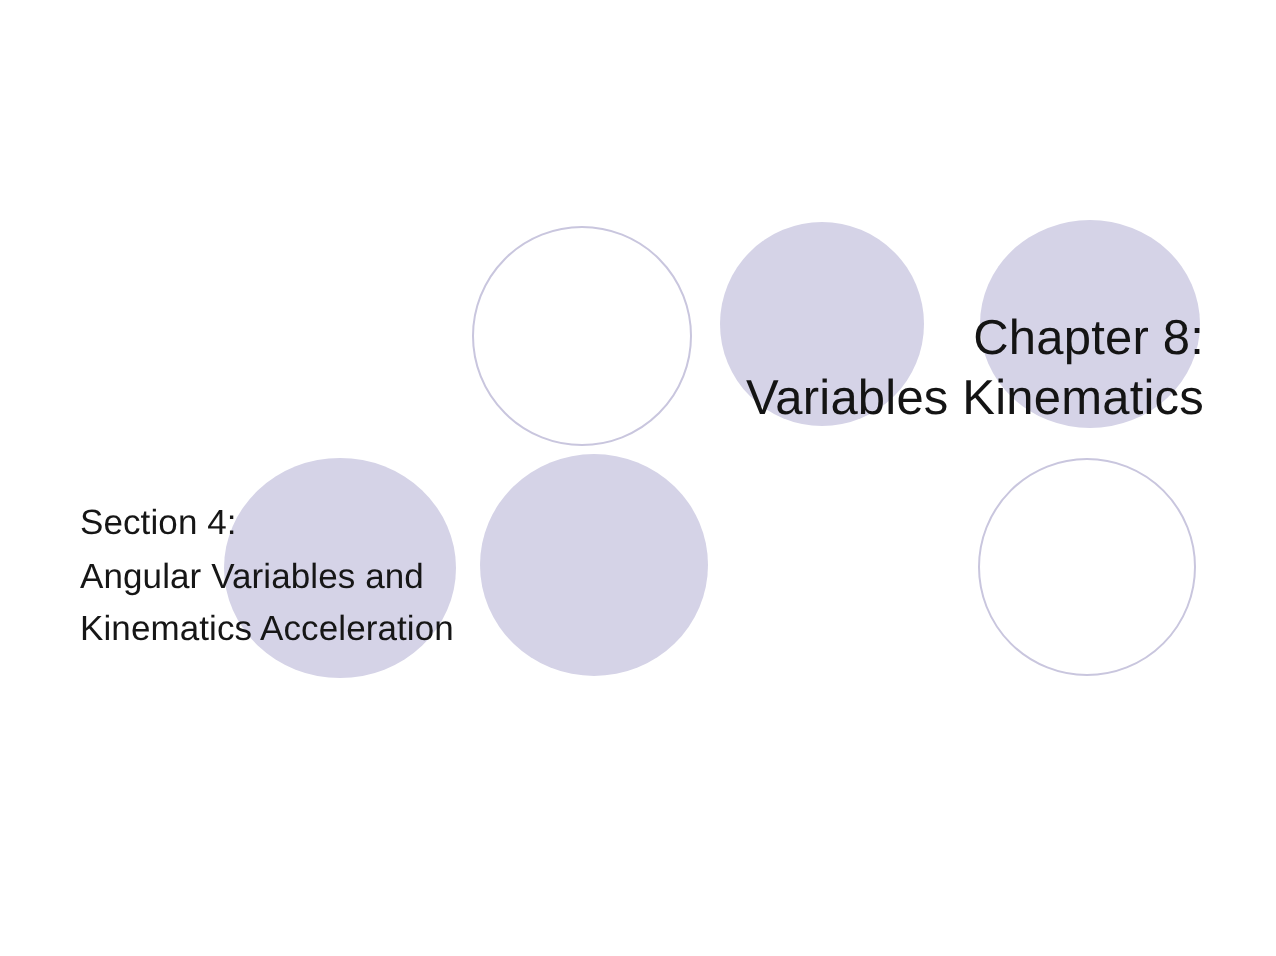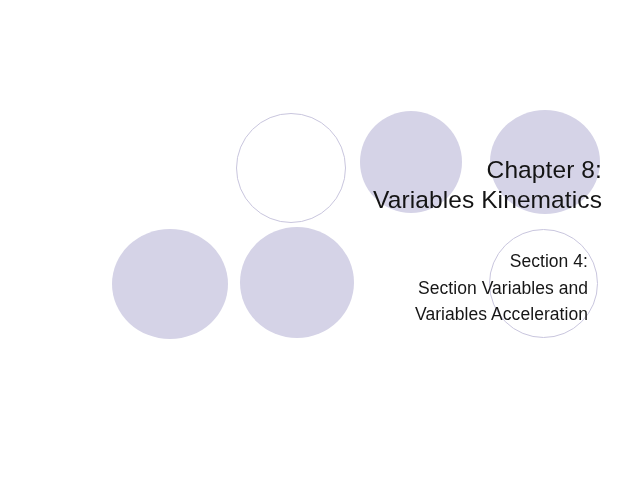--- a/index.html
+++ b/index.html
@@ -71,21 +71,21 @@
     line-height: 30px;
     letter-spacing: 0.1px;
     white-space: nowrap;
   }
 
   #subtitle-block {
     position: absolute;
     left: 40px;
     top: 248px;
     width: 548px;
-    text-align: right;
+    text-align: left;
   }
   .subtitle-line {
     color: #161616;
     font-size: 17.5px;
     line-height: 26.5px;
     letter-spacing: 0.05px;
     white-space: nowrap;
   }
 </style>
 </head>
@@ -104,18 +104,18 @@
 
   <div class="text-layer">
 
     <div id="title-block">
       <div class="title-line">Chapter 8:</div>
       <div class="title-line">Variables Kinematics</div>
     </div>
 
     <div id="subtitle-block">
       <div class="subtitle-line">Section 4:</div>
-      <div class="subtitle-line">Section Variables and</div>
-      <div class="subtitle-line">Variables Acceleration</div>
+      <div class="subtitle-line">Angular Variables and</div>
+      <div class="subtitle-line">Kinematics Acceleration</div>
     </div>
 
   </div>
 </div>
 
 </body></html>

